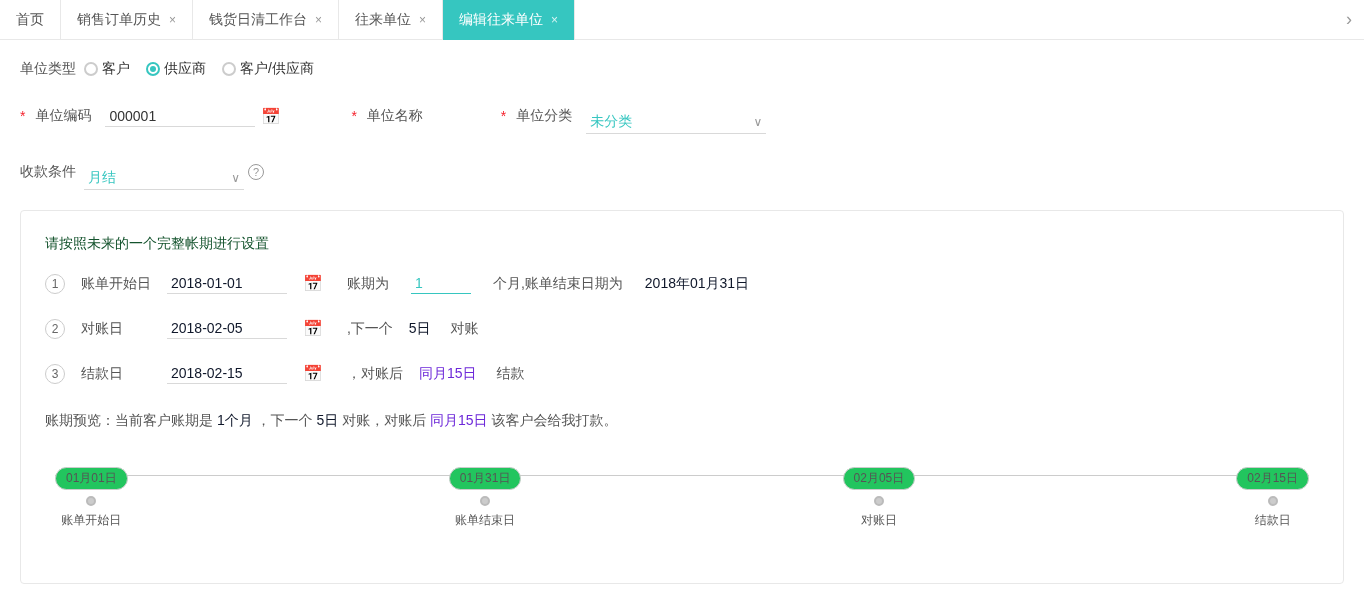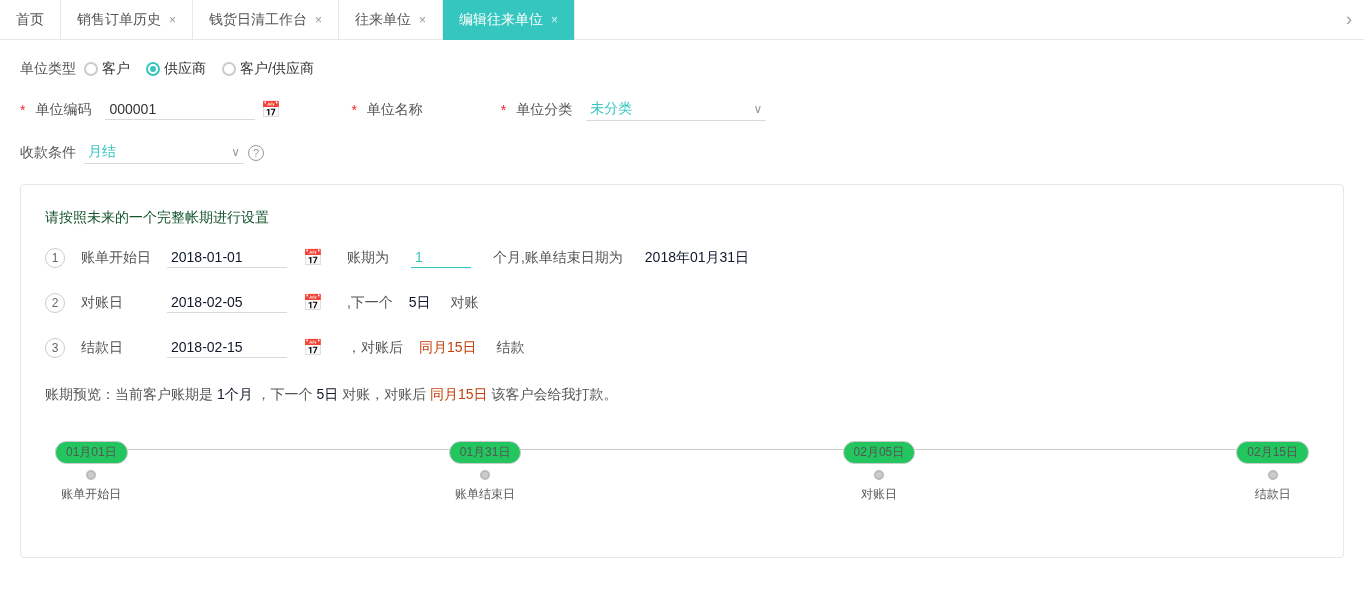--- a/index.html
+++ b/index.html
@@ -124,20 +124,21 @@
 
     
     .select-wrapper {
       display: flex;
       align-items: center;
       border-bottom: 1px solid #d9d9d9;
       cursor: pointer;
       padding: 2px 4px;
       min-width: 120px;
       gap: 4px;
+      margin-top: 13px;
     }
     .select-value { flex: 1; color: #36c6c0; }
     .chevron-down { color: #999; font-size: 12px; }
 
     
     .card {
       border: 1px solid #e8e8e8;
       border-radius: 4px;
       padding: 24px;
       margin-bottom: 20px;
@@ -182,21 +183,21 @@
       background: transparent;
       width: 140px;
     }
     .step-input.active-input {
       border-bottom-color: #36c6c0;
       color: #36c6c0;
       width: 80px;
     }
     .step-text { color: #555; }
     .highlight-orange { color: #0f172a; font-weight: 500; text-align: center; }
-    .highlight-teal { color: #c2410c; font-weight: 500; }
+    .highlight-teal { color: #6d28d9; font-weight: 500; }
 
     
     .preview-text {
       color: #555;
       margin-bottom: 24px;
       line-height: 1.8;
     }
 
     
     .timeline-container {

